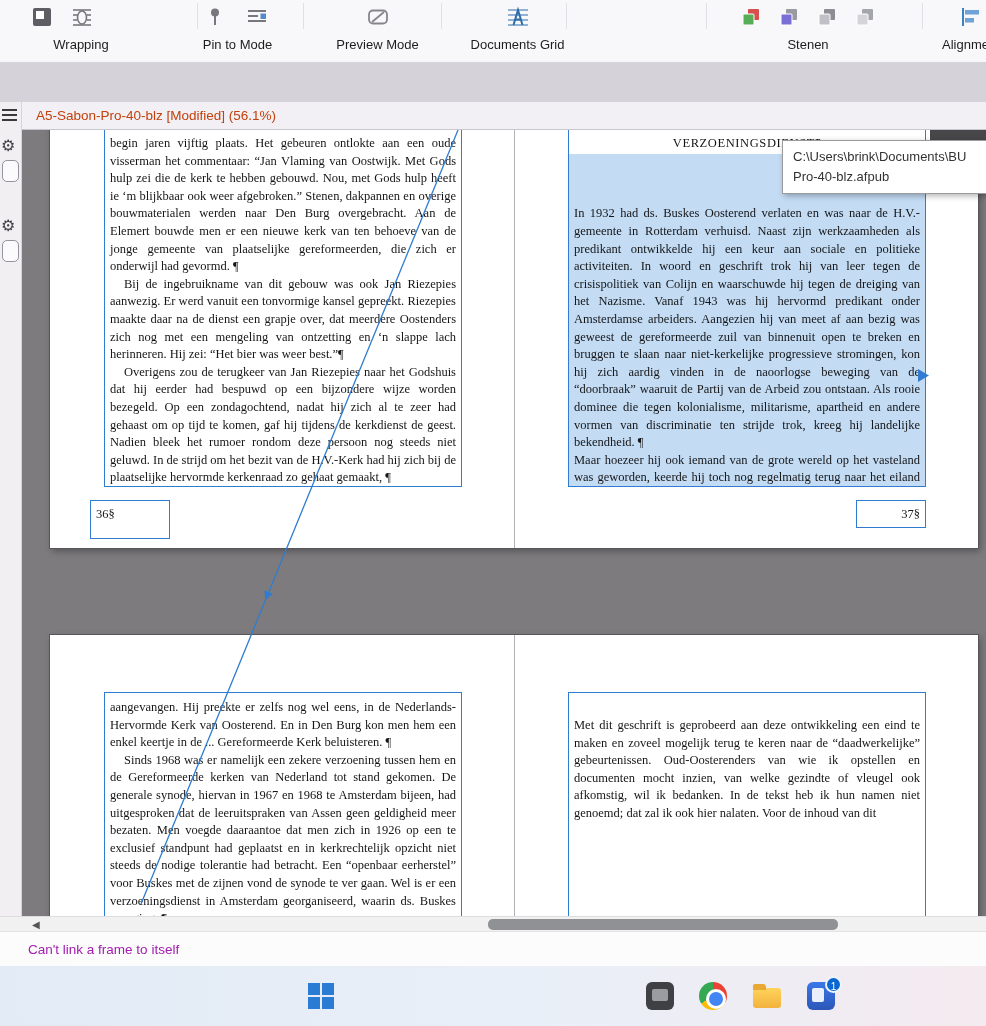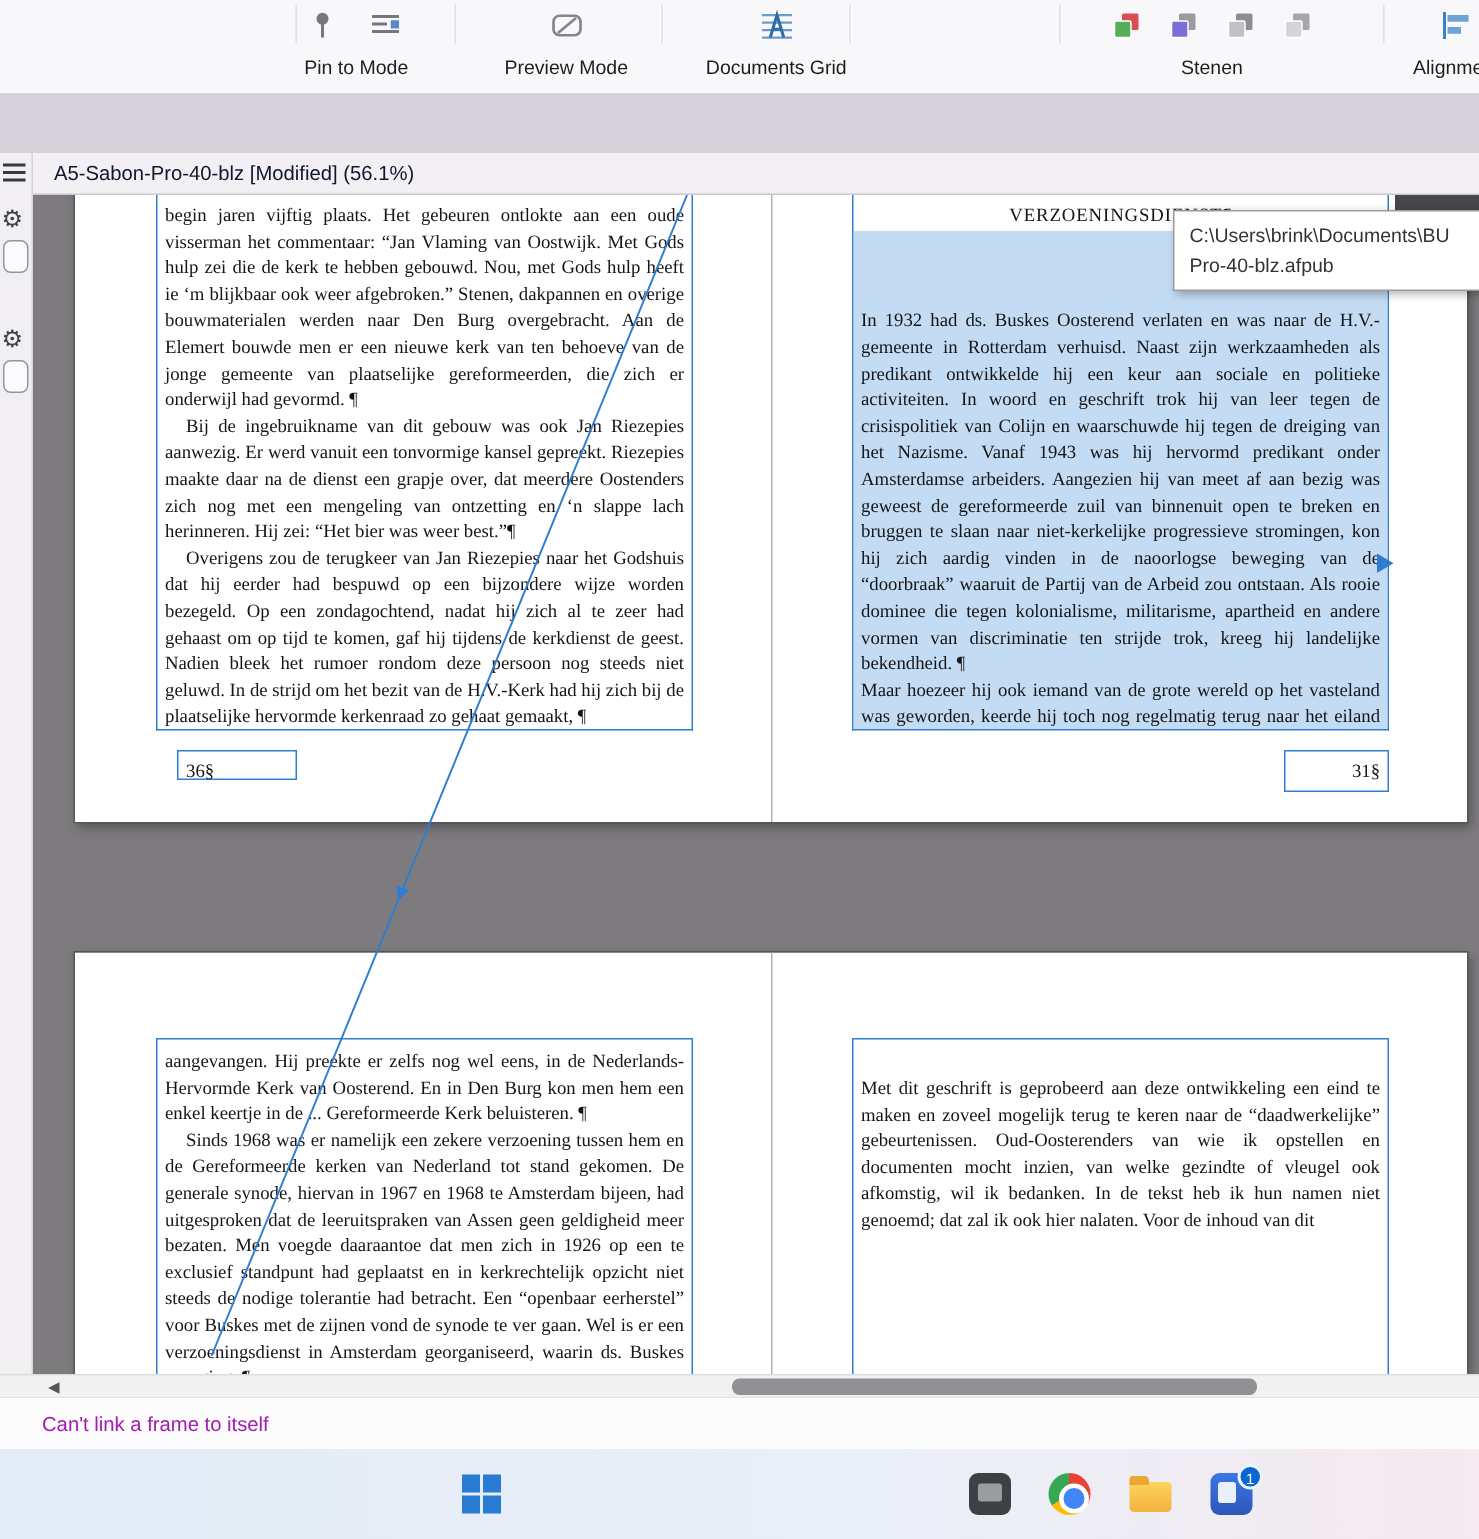--- a/index.html
+++ b/index.html
@@ -13,21 +13,21 @@
   .tb-icons.start { justify-content:flex-start; }
   .tb-label { text-align:center; font-size:13px; color:#1d1d1f; margin-top:5px; white-space:nowrap; }
   .tb-label.left { text-align:left; padding-left:8px; }
   .tb-btn { width:26px; height:26px; display:flex; align-items:center; justify-content:center; border-radius:4px; }
   .tb-btn.hl { background:#cfe4f7; width:38px; height:28px; }
   .tb-sep { position:absolute; top:3px; width:1px; height:26px; background:#e2dfe5; }
 
   
   .band { position:absolute; left:0; top:62px; width:986px; height:40px; background:#d6d2da; }
   .tabbar { position:absolute; left:0; top:102px; width:986px; height:28px; background:#f2f0f4; border-bottom:1px solid #c9c6cd; }
-  .tab-title { position:absolute; left:36px; top:0; height:28px; line-height:28px; font-size:13.5px; color:#0f172a; }
+  .tab-title { position:absolute; left:36px; top:0; height:28px; line-height:28px; font-size:13.5px; color:#c2410c; }
 
   
   .sidebar { position:absolute; left:0; top:102px; width:22px; height:814px; background:#f1eff2; border-right:1px solid #d7d4d9; z-index:5; }
   .hamburger { position:absolute; left:2px; top:7px; width:15px; }
   .hamburger div { height:2px; background:#3a3a3c; margin-bottom:3px; }
   .side-gear { position:absolute; left:1px; font-size:16px; color:#434347; }
   .side-pill { position:absolute; left:2px; width:17px; height:22px; border:1.5px solid #96949c; border-radius:5px; background:#fbfafc; }
 
   
   .canvas { position:absolute; left:22px; top:130px; width:964px; height:786px; background:#7d7b7e; overflow:hidden; }
@@ -69,20 +69,44 @@
   .teams::after { content:''; position:absolute; left:5px; top:6px; width:12px; height:14px; background:#e9f0fc; border-radius:2px; }
   .badge { position:absolute; right:-7px; top:-6px; min-width:17px; height:17px; border-radius:9px; background:#0a66d0; color:#fff; font-size:10px; line-height:17px; text-align:center; border:2px solid #eef4fb; padding:0 2px; }
 </style>
 </head>
 <body>
 
 <div class="screen">
 
   <div class="toolbar">
 
+    <div class="tb-group" style="left:25px;width:112px;">
+      <div class="tb-icons start" style="padding-left:4px;gap:14px;">
+        <div class="tb-btn">
+          <svg width="24" height="24">
+              <rect x="3" y="3" width="18" height="18" rx="2" fill="#5d5d63"></rect>
+              <rect x="6" y="6" width="8" height="8" fill="#ffffff"></rect>
+            </svg>
+        </div>
+        <div class="tb-btn">
+          <svg width="24" height="24">
+              <g stroke="#77777d" stroke-width="1.6">
+                <line x1="3" y1="5" x2="21" y2="5"></line>
+                <line x1="3" y1="10" x2="7" y2="10"></line>
+                <line x1="17" y1="10" x2="21" y2="10"></line>
+                <line x1="3" y1="15" x2="7" y2="15"></line>
+                <line x1="17" y1="15" x2="21" y2="15"></line>
+                <line x1="3" y1="20" x2="21" y2="20"></line>
+              </g>
+              <ellipse cx="12" cy="12.5" rx="4.5" ry="6.5" fill="none" stroke="#77777d" stroke-width="1.6"></ellipse>
+            </svg>
+        </div>
+      </div>
+      <div class="tb-label">Wrapping</div>
+    </div>
 
     <div class="tb-sep" style="left:197px;"></div>
 
     <div class="tb-group" style="left:180px;width:115px;">
       <div class="tb-icons start" style="padding-left:22px;gap:16px;">
         <div class="tb-btn">
           <svg width="24" height="24">
               <circle cx="12" cy="7.5" r="4" fill="#77777d"></circle>
               <rect x="11" y="11" width="2" height="9" fill="#77777d"></rect>
             </svg>
@@ -208,37 +232,37 @@
     <div class="spread" style="left:28px;top:-45px;width:928px;height:463px;"></div>
     <div class="pagediv" style="left:492px;top:-45px;height:463px;"></div>
 
     <div class="frame no-top" style="left:82px;top:-45px;width:358px;height:402px;overflow:hidden;">
       <div class="book" style="position:absolute;left:5px;right:5px;top:50px;">
           <p class="para">begin jaren vijftig plaats. Het gebeuren ontlokte aan een oude visserman het commentaar: “Jan Vlaming van Oostwijk. Met Gods hulp zei die de kerk te hebben gebouwd. Nou, met Gods hulp heeft ie ‘m blijkbaar ook weer afgebroken.” Stenen, dakpannen en overige bouwmaterialen werden naar Den Burg overgebracht. Aan de Elemert bouwde men er een nieuwe kerk van ten behoeve van de jonge gemeente van plaatselijke gereformeerden, die zich er onderwijl had gevormd. ¶</p>
           <p class="para indent">Bij de ingebruikname van dit gebouw was ook Jan Riezepies aanwezig. Er werd vanuit een tonvormige kansel gepreekt. Riezepies maakte daar na de dienst een grapje over, dat meerdere Oostenders zich nog met een mengeling van ontzetting en ‘n slappe lach herinneren. Hij zei: “Het bier was weer best.”¶</p>
           <p class="para indent">Overigens zou de terugkeer van Jan Riezepies naar het Godshuis dat hij eerder had bespuwd op een bijzondere wijze worden bezegeld. Op een zondagochtend, nadat hij zich al te zeer had gehaast om op tijd te komen, gaf hij tijdens de kerkdienst de geest. Nadien bleek het rumoer rondom deze persoon nog steeds niet geluwd. In de strijd om het bezit van de H.V.-Kerk had hij zich bij de plaatselijke hervormde kerkenraad zo gehaat gemaakt, ¶</p>
         </div>
     </div>
-    <div class="frame" style="left:96px;top:370px;width:80px;height:20px;">
+    <div class="frame" style="left:68px;top:370px;width:80px;height:39px;">
       <div class="pnum" style="padding-left:5px;">36§</div>
     </div>
 
     <div class="frame no-top" style="left:546px;top:-45px;width:358px;height:402px;overflow:hidden;background:#ffffff;">
       <div class="sel-overlay" style="top:69px;bottom:0;"></div>
       <div style="position:absolute;left:5px;right:5px;top:50px;">
         <div class="frame-heading">VERZOENINGSDIENST¶</div>
         <div style="height:52.8px;"></div>
         <div class="book">
             <p class="para">In 1932 had ds. Buskes Oosterend verlaten en was naar de H.V.-gemeente in Rotterdam verhuisd. Naast zijn werkzaamheden als predikant ontwikkelde hij een keur aan sociale en politieke activiteiten. In woord en geschrift trok hij van leer tegen de crisispolitiek van Colijn en waarschuwde hij tegen de dreiging van het Nazisme. Vanaf 1943 was hij hervormd predikant onder Amsterdamse arbeiders. Aangezien hij van meet af aan bezig was geweest de gereformeerde zuil van binnenuit open te breken en bruggen te slaan naar niet-kerkelijke progressieve stromingen, kon hij zich aardig vinden in de naoorlogse beweging van de “doorbraak” waaruit de Partij van de Arbeid zou ontstaan. Als rooie dominee die tegen kolonialisme, militarisme, apartheid en andere vormen van discriminatie ten strijde trok, kreeg hij landelijke bekendheid. ¶</p>
             <p class="para">Maar hoezeer hij ook iemand van de grote wereld op het vasteland was geworden, keerde hij toch nog regelmatig terug naar het eiland en het kleine dorp waar hij in 1924 zijn eerste ambt had §</p>
           </div>
       </div>
     </div>
     <div class="frame" style="left:834px;top:370px;width:70px;height:28px;">
-      <div class="pnum" style="text-align:right;padding-right:5px;">31§</div>
+      <div class="pnum" style="text-align:right;padding-right:5px;">37§</div>
     </div>
 
     <div class="spread" style="left:28px;top:505px;width:928px;height:420px;"></div>
     <div class="pagediv" style="left:492px;top:505px;height:420px;"></div>
 
     <div class="frame" style="left:82px;top:562px;width:358px;height:300px;overflow:hidden;">
       <div class="book" style="position:absolute;left:5px;right:5px;top:6px;">
           <p class="para">aangevangen. Hij preekte er zelfs nog wel eens, in de Nederlands-Hervormde Kerk van Oosterend. En in Den Burg kon men hem een enkel keertje in de ... Gereformeerde Kerk beluisteren. ¶</p>
           <p class="para indent">Sinds 1968 was er namelijk een zekere verzoening tussen hem en de Gereformeerde kerken van Nederland tot stand gekomen. De generale synode, hiervan in 1967 en 1968 te Amsterdam bijeen, had uitgesproken dat de leeruitspraken van Assen geen geldigheid meer bezaten. Men voegde daaraantoe dat men zich in 1926 op een te exclusief standpunt had geplaatst en in kerkrechtelijk opzicht niet steeds de nodige tolerantie had betracht. Een “openbaar eerherstel” voor Buskes met de zijnen vond de synode te ver gaan. Wel is er een verzoeningsdienst in Amsterdam georganiseerd, waarin ds. Buskes voorging. ¶</p>
         </div>

